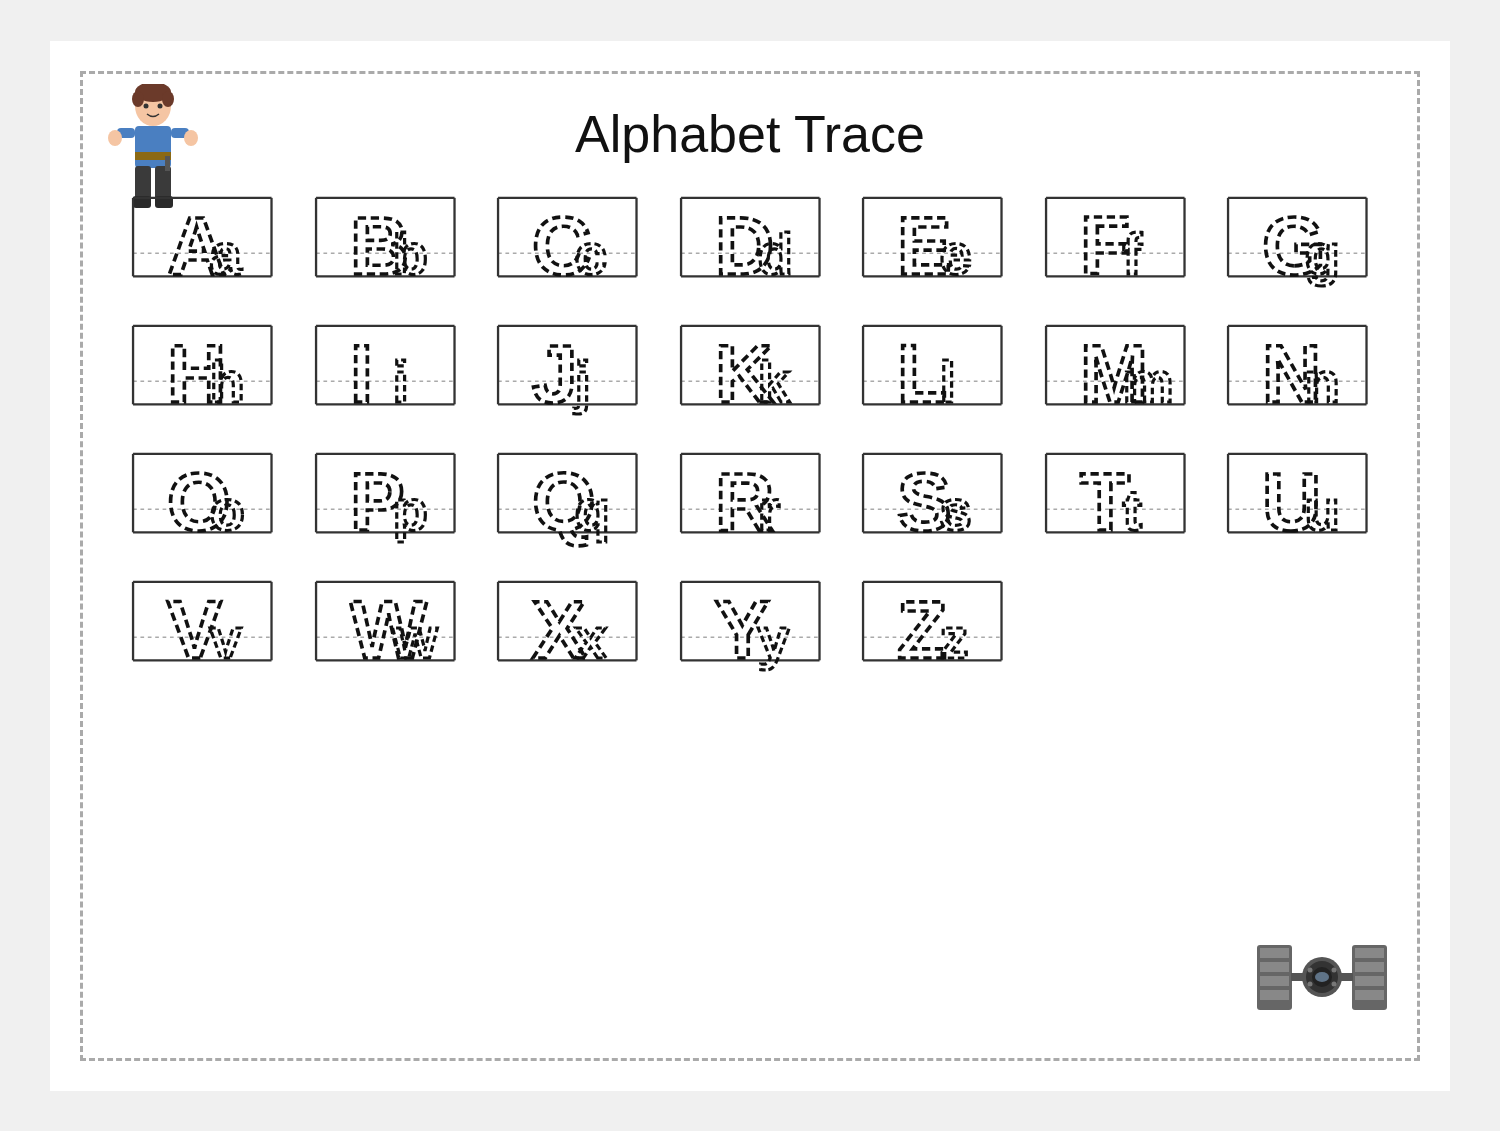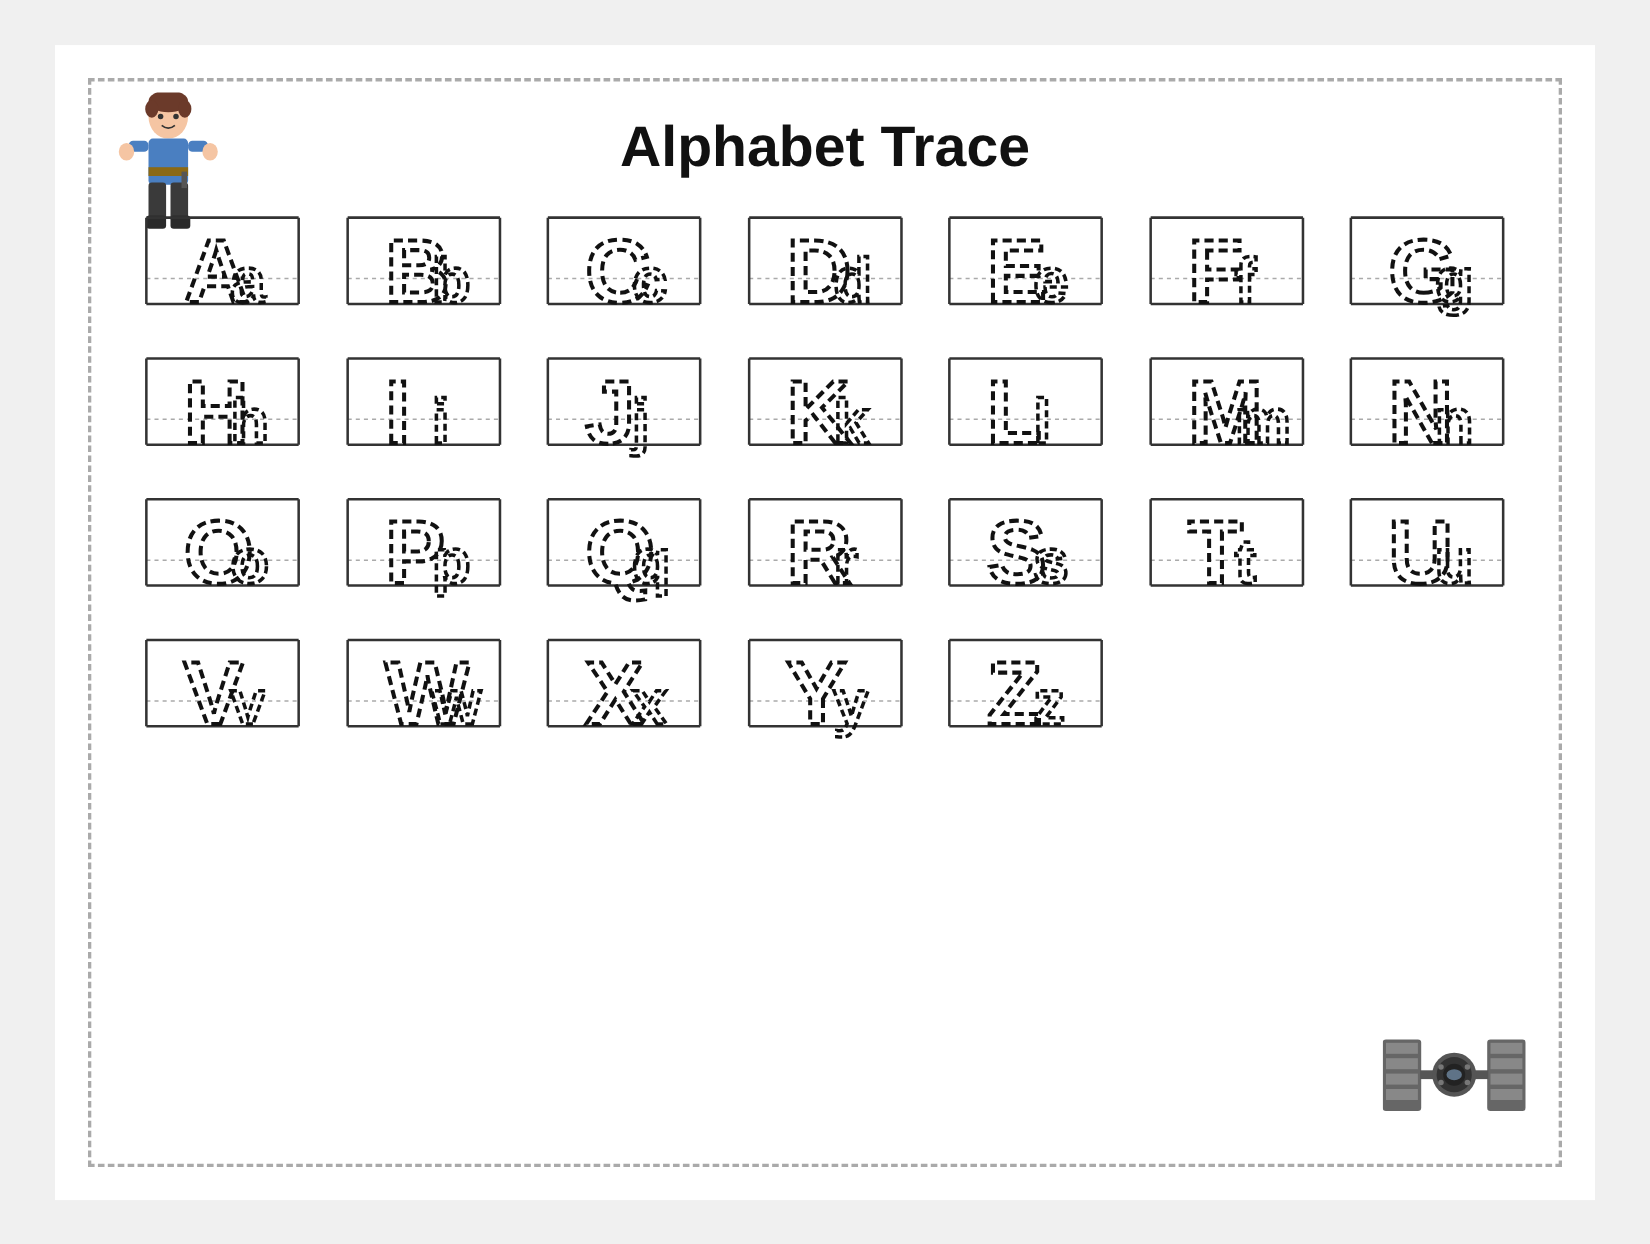--- a/index.html
+++ b/index.html
@@ -21,21 +21,21 @@
     .border-box {
       border: 3px dashed #aaa;
       width: 100%;
       min-height: 990px;
       position: relative;
       padding: 20px 30px 30px 30px;
     }
     .title {
       text-align: center;
       font-size: 52px;
-      font-weight: bold;
+      font-weight: normal;
       font-family: 'Comic Sans MS', cursive, sans-serif;
       margin-bottom: 20px;
       margin-top: 10px;
       color: #111;
     }
     .character-boy {
       position: absolute;
       top: 10px;
       left: 20px;
       font-size: 90px;

